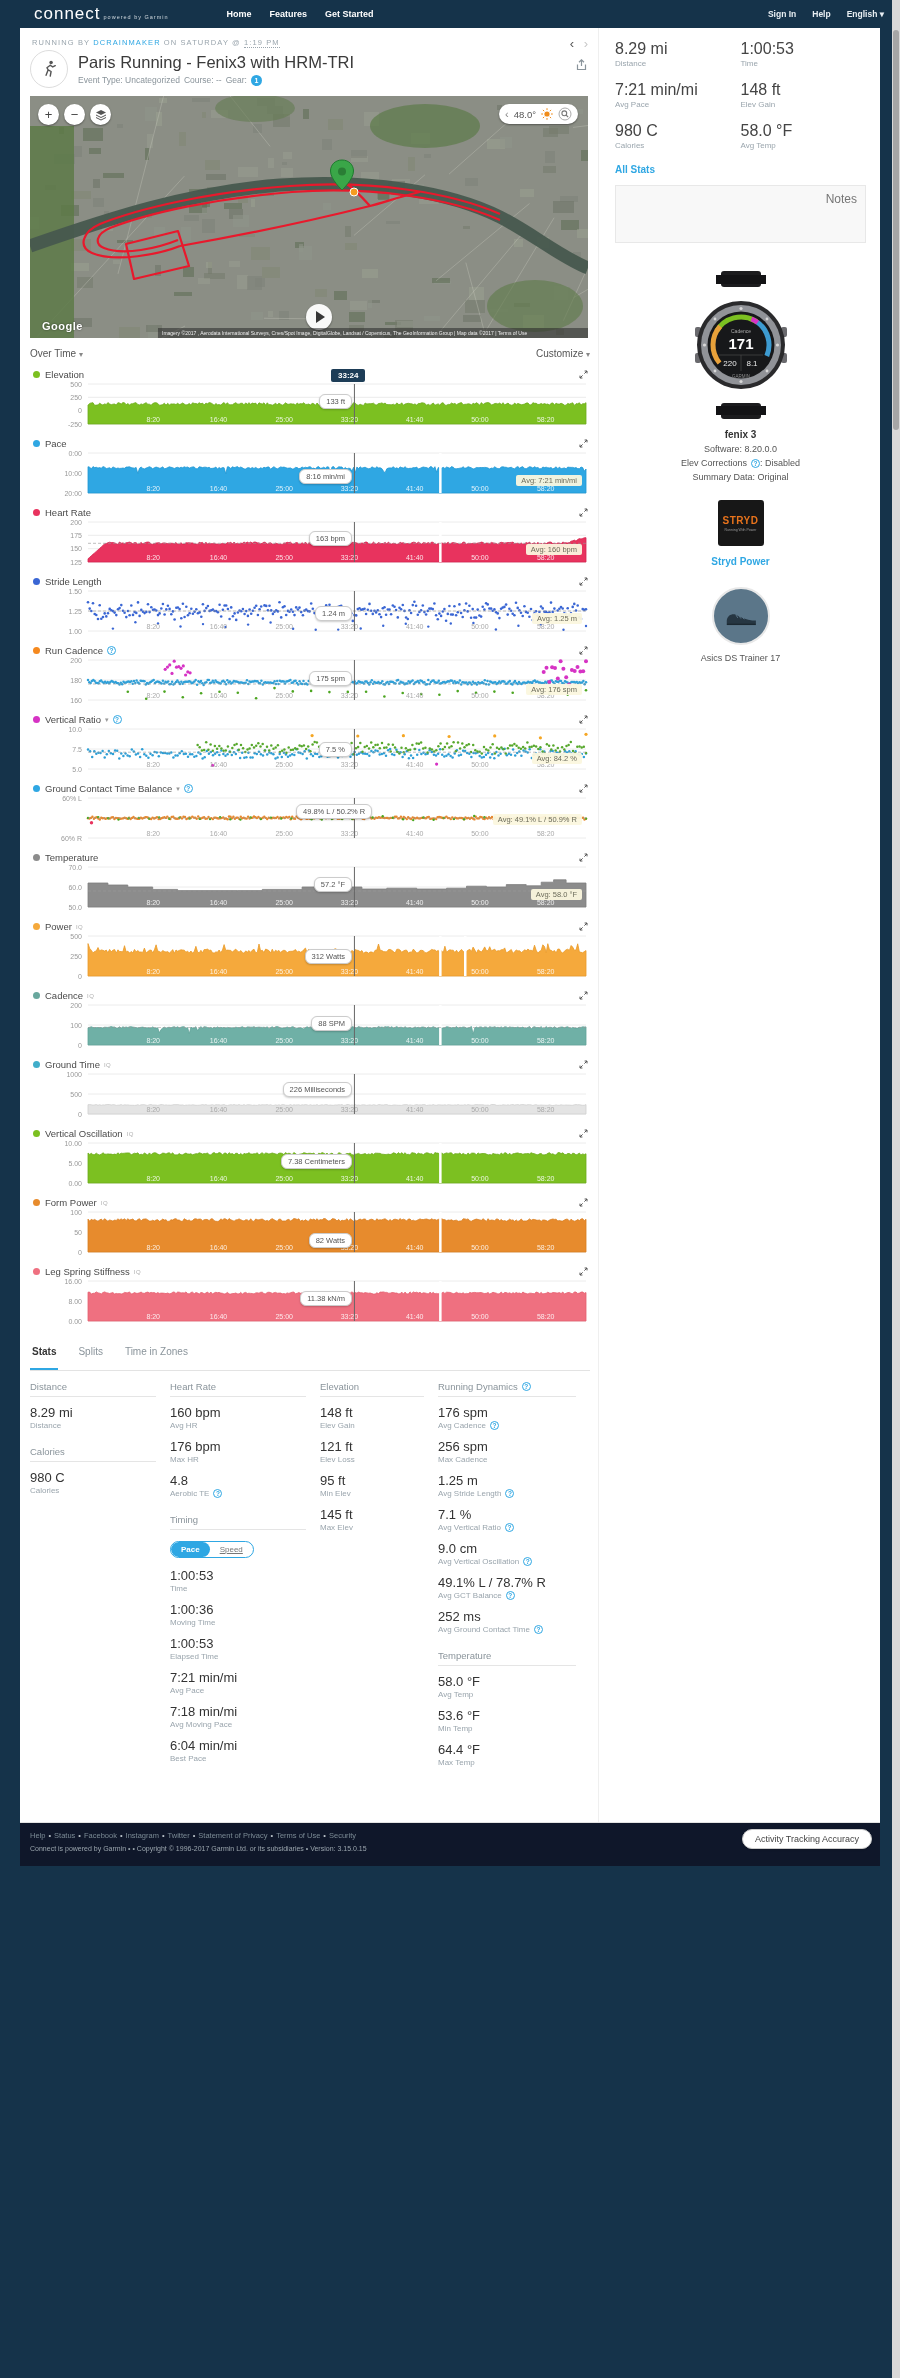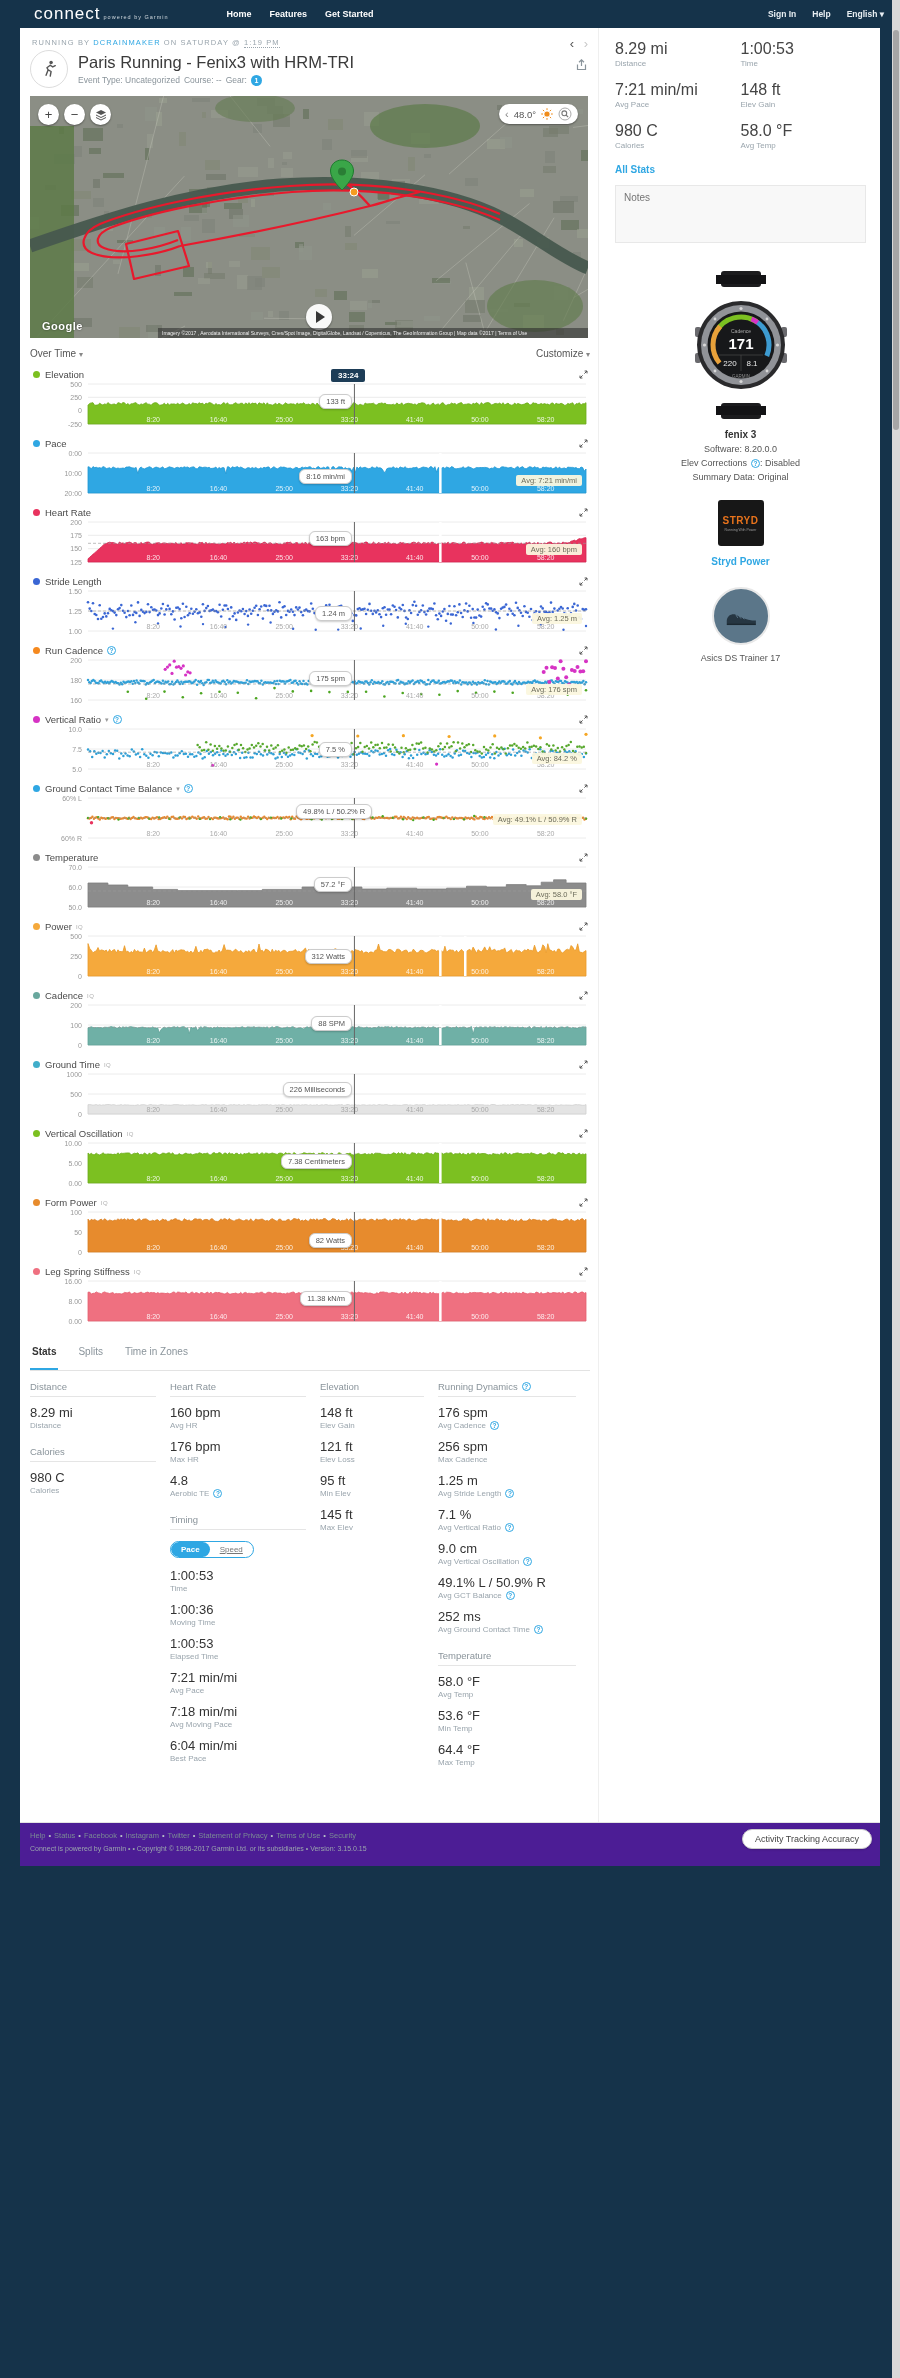--- a/index.html
+++ b/index.html
@@ -69,32 +69,32 @@
   .sv{font-size:13px;color:#333;}
   .sl{font-size:8px;color:#9aa5ad;margin-top:1px;display:flex;align-items:center;}
   .ptoggle{display:inline-flex;border:1px solid #2fa7e3;border-radius:10px;overflow:hidden;margin-bottom:10px;}
   .pon{background:#2fa7e3;color:#fff;font-size:8px;font-weight:bold;padding:3px 10px;border-radius:10px;}
   .poff{color:#777;font-size:8px;padding:3px 10px;text-decoration:underline;}
   
   #sb-stats{display:grid;grid-template-columns:1fr 1fr;row-gap:13px;}
   .sbv{font-size:16px;color:#444;font-weight:300;}
   .sbl{font-size:8px;color:#9aa5ad;margin-top:1px;}
   .allstats{color:#2fa7e3;font-size:10px;font-weight:bold;margin:14px 0 10px;cursor:pointer;}
-  .notes{width:100%;box-sizing:border-box;height:58px;background:#f8f8f8;border:1px solid #e8e8e8;border-radius:0;font-size:10px;color:#aaa;padding:6px 8px;resize:none;font-family:"Liberation Sans",sans-serif;}
+  .notes{width:100%;box-sizing:border-box;height:58px;background:#f8f8f8;border:1px solid #e8e8e8;border-radius:0;font-size:12px;color:#aaa;padding:6px 8px;resize:none;font-family:"Liberation Sans",sans-serif;text-align:right;}
   .devblock{text-align:center;margin-top:22px;}
   .devname{font-size:10px;font-weight:bold;color:#333;margin-top:4px;}
   .devline{font-size:9px;color:#555;margin-top:4px;display:flex;align-items:center;justify-content:center;}
   .stryd-tile{width:46px;height:46px;background:#171717;border-radius:3px;margin:18px auto 0;display:flex;flex-direction:column;align-items:center;justify-content:center;}
   .stryd-word{color:#e8731c;font-size:10px;font-weight:bold;letter-spacing:.5px;}
   .stryd-sub{color:#9a9a9a;font-size:3.5px;margin-top:2px;}
   .stryd-link{color:#2fa7e3;font-size:10px;font-weight:bold;text-align:center;margin-top:10px;cursor:pointer;}
   .shoe-circle{width:54px;height:54px;border-radius:50%;background:#5b7689;border:2px solid #e8e8e8;margin:20px auto 0;display:flex;align-items:center;justify-content:center;}
   .shoe-label{font-size:9px;color:#555;text-align:center;margin-top:8px;}
   
-  .footerbar{margin:0 20px;background:#4c1d95;border-top:1px solid #e3e3e3;padding:8px 10px 14px;position:relative;}
+  .footerbar{margin:0 20px;background:#0f172a;border-top:1px solid #e3e3e3;padding:8px 10px 14px;position:relative;}
   .flinks{font-size:7.5px;color:#7a8a94;}
   .flinks span.sep{color:#b9c2c8;margin:0 3px;}
   .fcopy{font-size:7px;color:#9aa5ad;margin-top:5px;}
   .ata-btn{position:absolute;right:8px;top:6px;background:#fff;border:1px solid #ccc;border-radius:12px;padding:4px 12px;font-size:9px;color:#444;box-shadow:0 1px 2px rgba(0,0,0,.15);cursor:pointer;}
   
   .scrollbar-track{position:absolute;right:0;top:0;width:8px;height:2378px;background:#d9d9d9;}
   .scrollbar-thumb{position:absolute;right:1px;top:30px;width:6px;height:400px;border-radius:3px;background:#a6a6a6;}
   svg text{font-family:"Liberation Sans",sans-serif;}
 </style>
 </head>
@@ -2498,21 +2498,21 @@
             </div>
             <div class="sitem">
               <div class="sv">7.1 %</div>
               <div class="sl">Avg Vertical Ratio<span class="infoc">?</span></div>
             </div>
             <div class="sitem">
               <div class="sv">9.0 cm</div>
               <div class="sl">Avg Vertical Oscillation<span class="infoc">?</span></div>
             </div>
             <div class="sitem">
-              <div class="sv">49.1% L / 50.9% R</div>
+              <div class="sv">49.1% L / 78.7% R</div>
               <div class="sl">Avg GCT Balance<span class="infoc">?</span></div>
             </div>
             <div class="sitem">
               <div class="sv">252 ms</div>
               <div class="sl">Avg Ground Contact Time<span class="infoc">?</span></div>
             </div>
           </div>
           <div class="sgroup">
             <div class="shead">Temperature</div>
             <div class="sitem">

